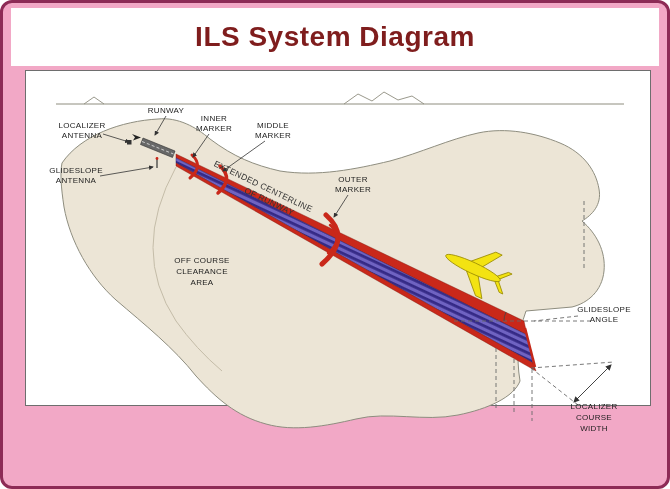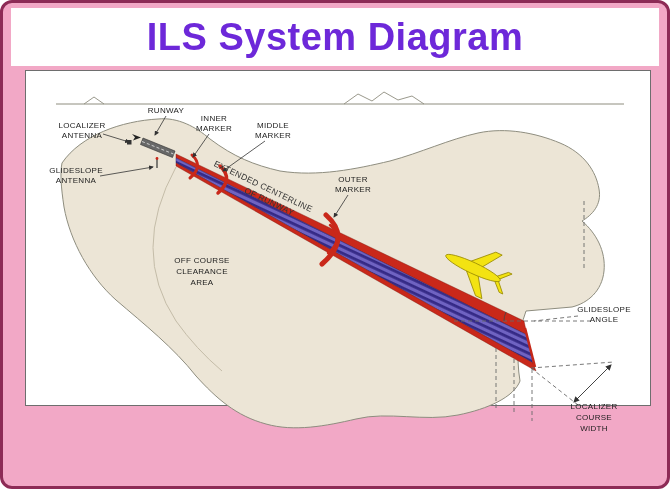--- a/index.html
+++ b/index.html
@@ -6,21 +6,21 @@
   .slide {
     position:relative; width:670px; height:489px; box-sizing:border-box;
     background:#f2a8c6; border:3px solid #8d2b56; border-radius:12px;
     overflow:hidden; font-family:"Liberation Sans", sans-serif;
   }
   .title-bar {
     position:absolute; top:5px; left:8px; right:8px; height:58px;
     background:#ffffff; display:flex; align-items:center; justify-content:center;
   }
   .title-bar h1 {
-    margin:8px; font-size:38px; font-weight:700; color:#6d28d9; letter-spacing:0.5px;
+    margin:8px; font-size:28px; font-weight:700; color:#7f1d1d; letter-spacing:0.5px;
     font-family:"Liberation Sans", sans-serif;
   }
   .diagram-panel {
     position:absolute; top:67px; left:22px; width:626px; height:336px;
     box-sizing:border-box; background:#ffffff; border:1px solid #6e6e6e;
   }
   .diagram-panel svg { display:block; width:624px; height:402px; }
   .lbl   { font-family:"Liberation Sans", sans-serif; font-size:8px; fill:#1c1c1c; letter-spacing:0.3px; }
   .lblrot{ font-family:"Liberation Sans", sans-serif; font-size:8.5px; fill:#333333; letter-spacing:0.3px; }
 </style>

